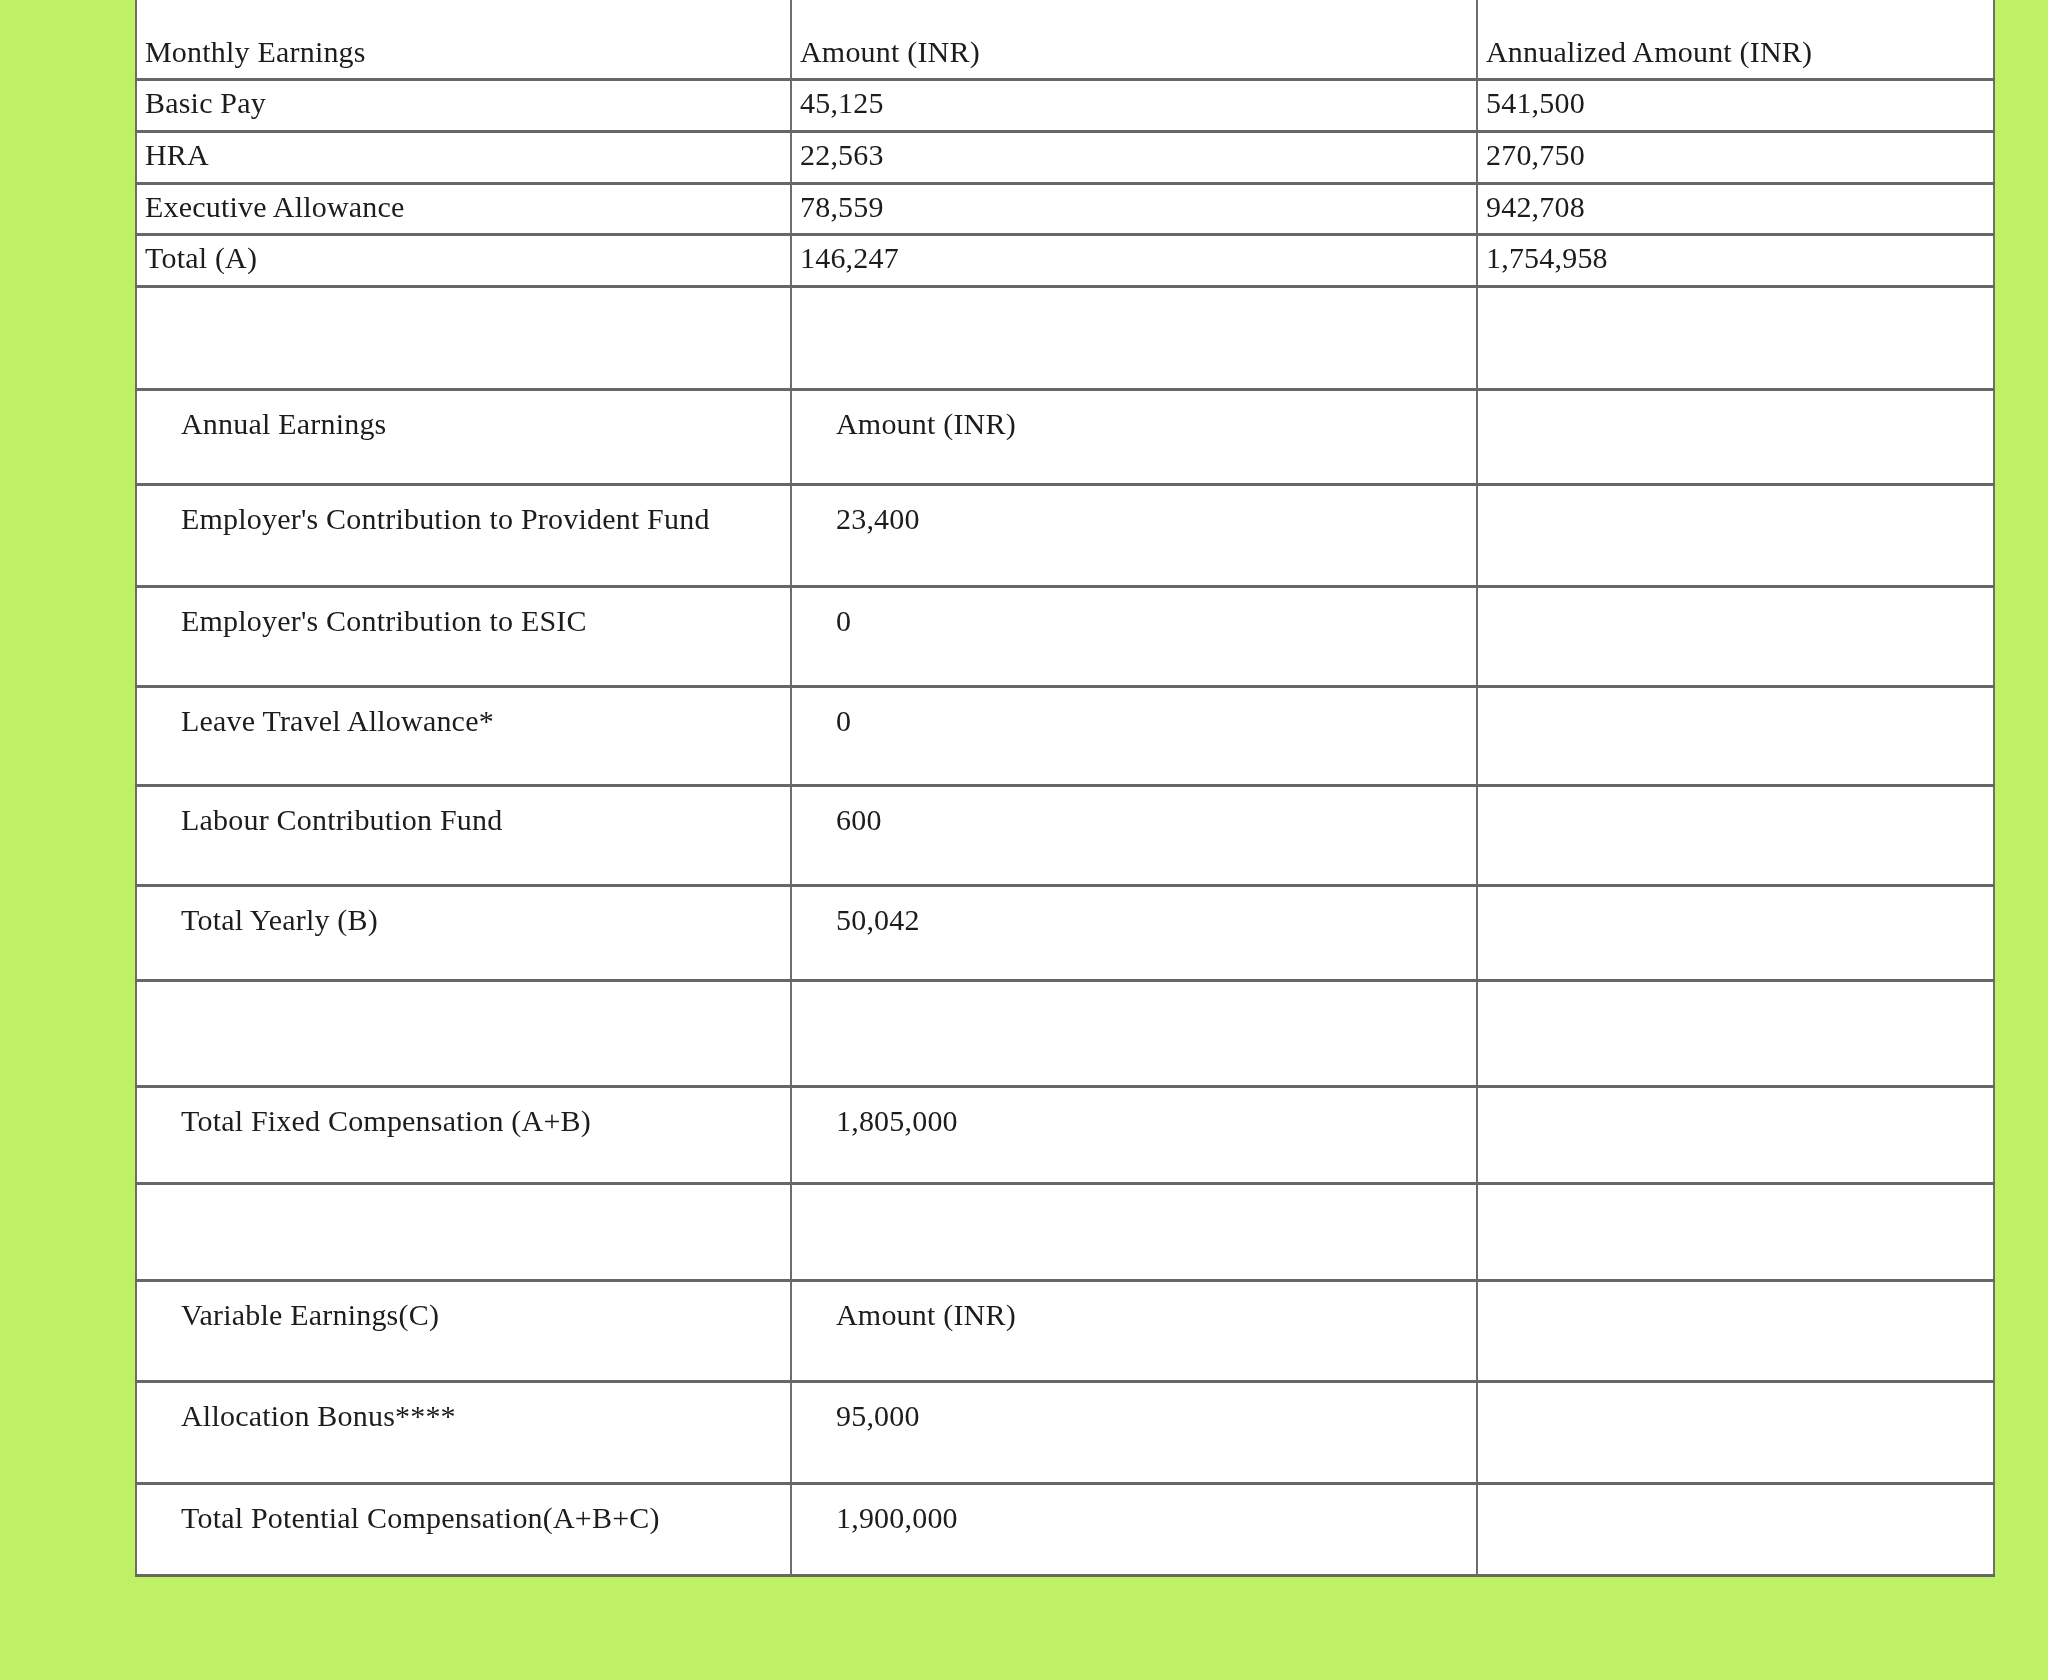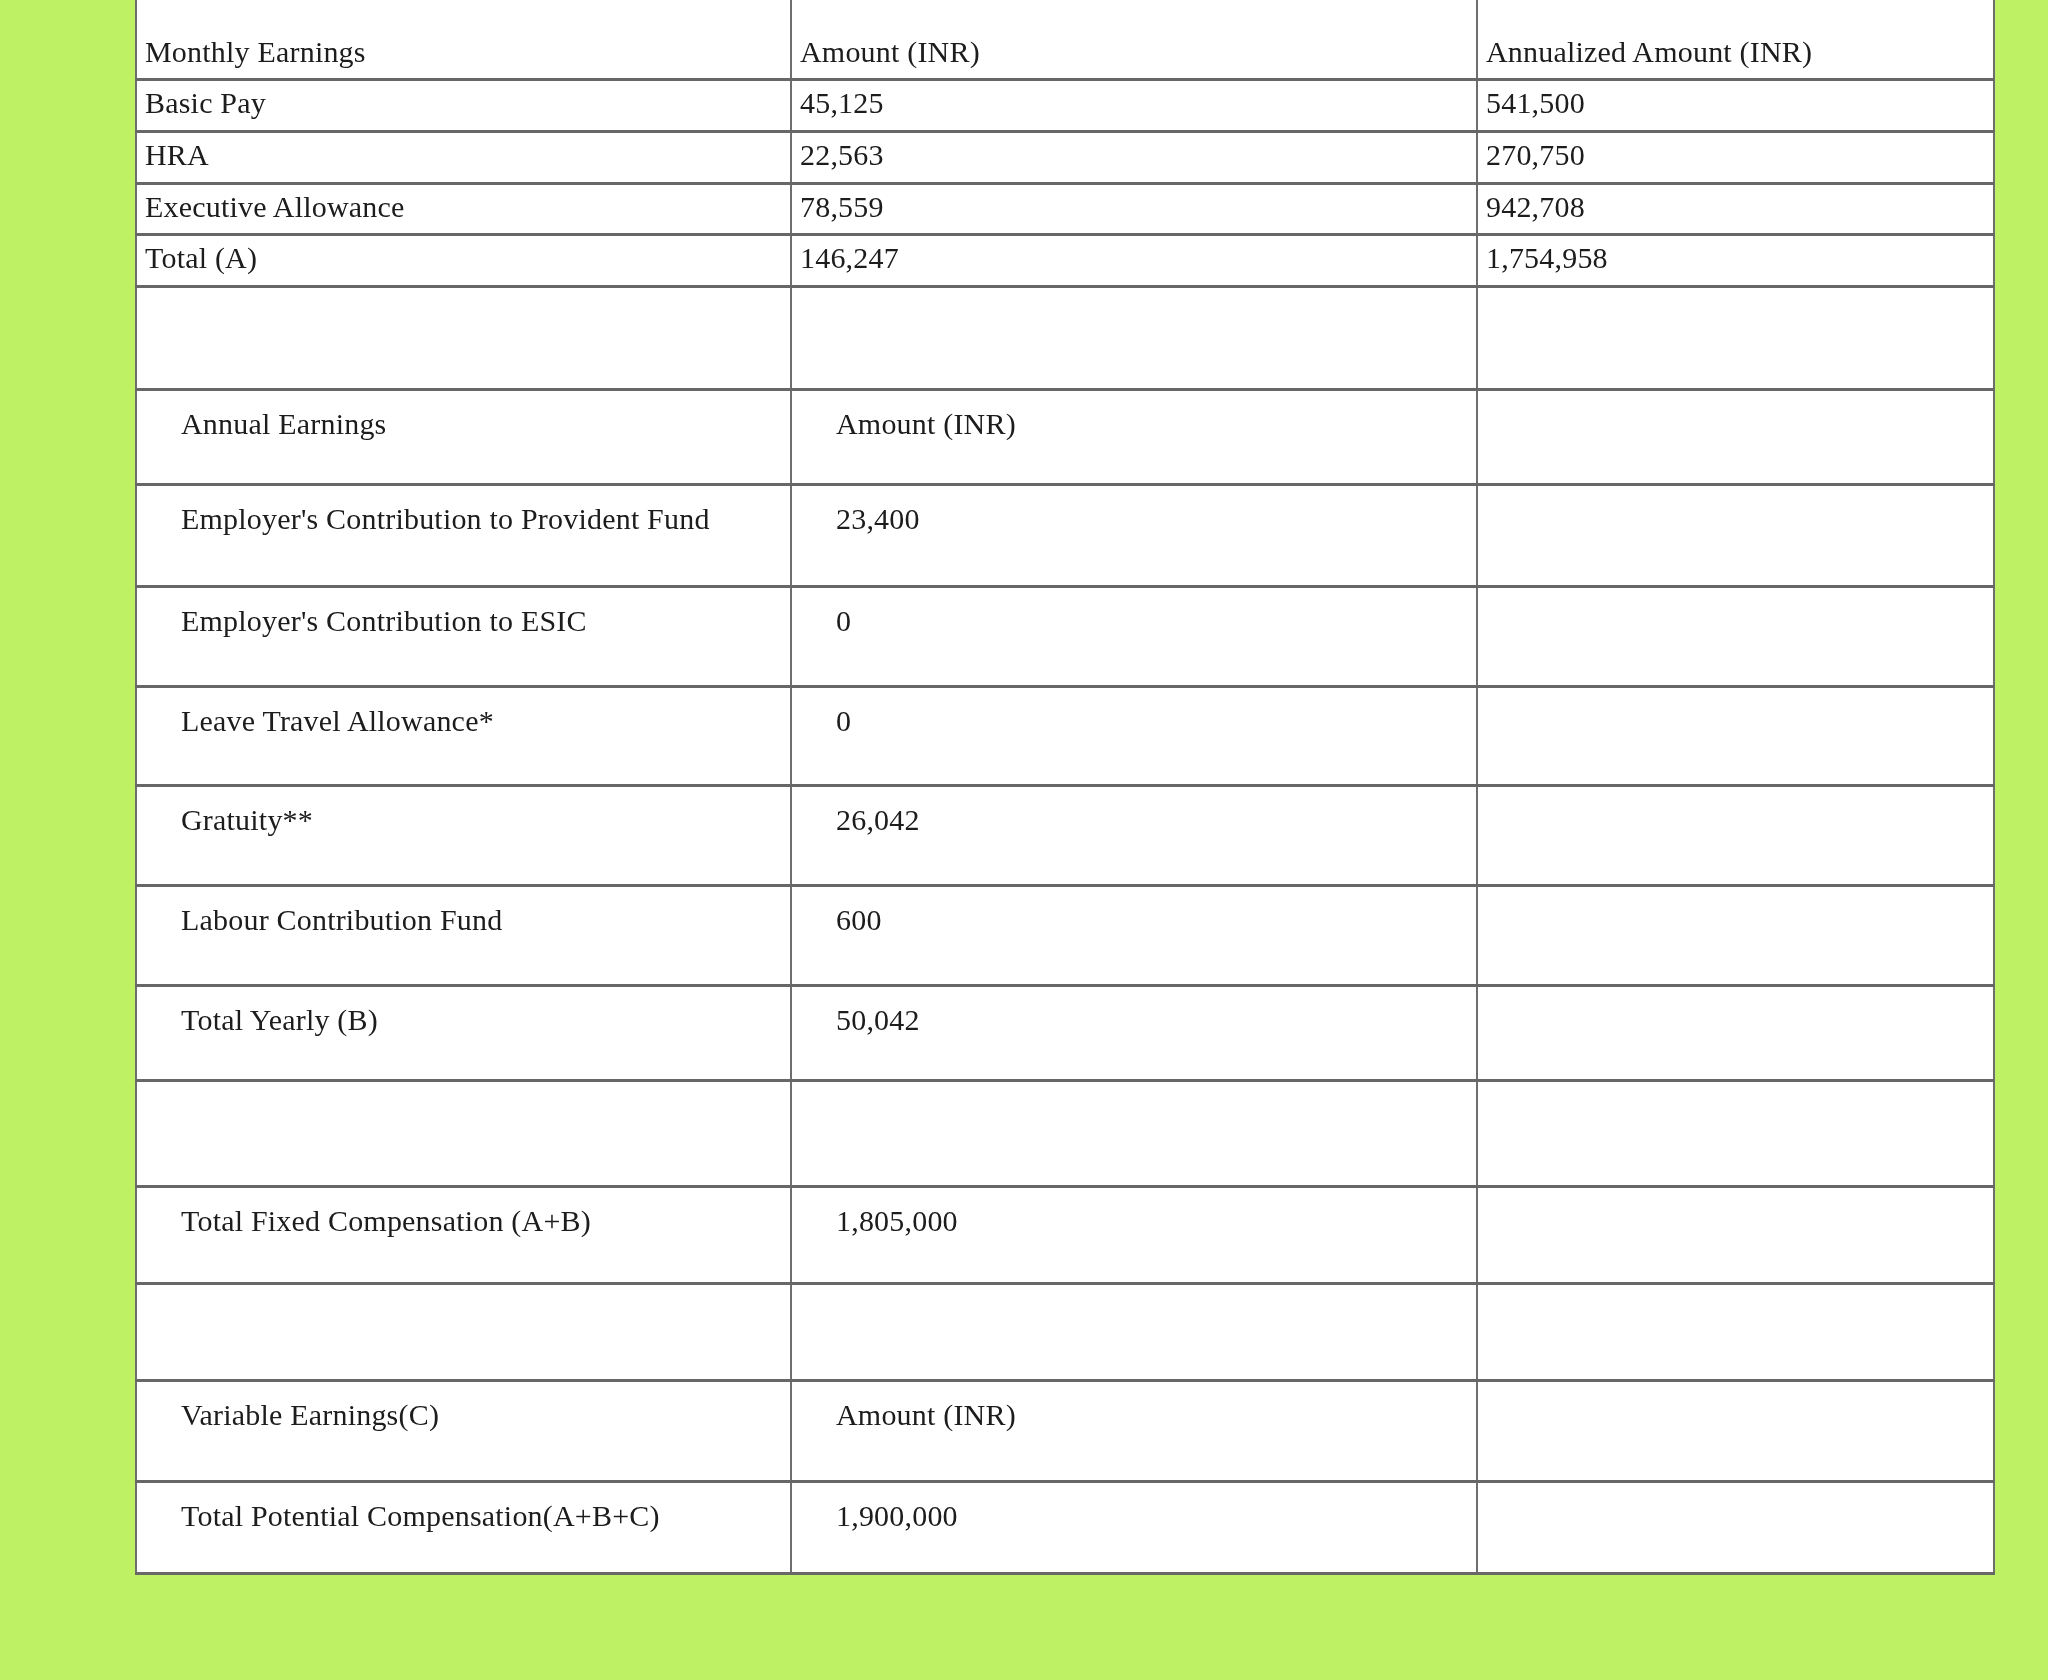--- a/index.html
+++ b/index.html
@@ -111,25 +111,20 @@
           <td>Employer's Contribution to ESIC</td>
           <td>0</td>
           <td></td>
         </tr>
         <tr class="row-data" style="height: 99px;">
           <td>Leave Travel Allowance*</td>
           <td>0</td>
           <td></td>
         </tr>
         <tr class="row-data" style="height: 100px;">
-          <td>Gratuity**</td>
-          <td>26,042</td>
-          <td></td>
-        </tr>
-        <tr class="row-data" style="height: 100px;">
           <td>Labour Contribution Fund</td>
           <td>600</td>
           <td></td>
         </tr>
         <tr class="row-data" style="height: 95px;">
           <td>Total Yearly (B)</td>
           <td>50,042</td>
           <td></td>
         </tr>
         <tr class="row-spacer" style="height: 106px;">
@@ -145,20 +140,25 @@
         <tr class="row-spacer" style="height: 97px;">
           <td></td>
           <td></td>
           <td></td>
         </tr>
         <tr class="row-section" style="height: 101px;">
           <td>Variable Earnings(C)</td>
           <td>Amount (INR)</td>
           <td></td>
         </tr>
+        <tr class="row-data" style="height: 102px;">
+          <td>Allocation Bonus****</td>
+          <td>95,000</td>
+          <td></td>
+        </tr>
         <tr class="row-data" style="height: 92px;">
           <td>Total Potential Compensation(A+B+C)</td>
           <td>1,900,000</td>
           <td></td>
         </tr>
       </tbody>
   </table>
 </div>
 
 </body></html>

